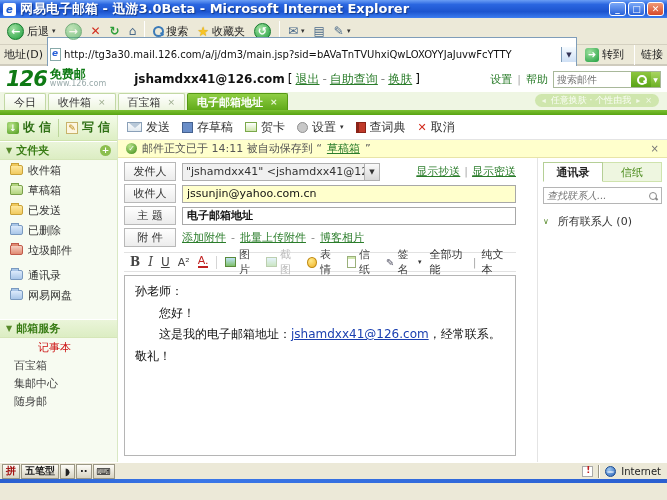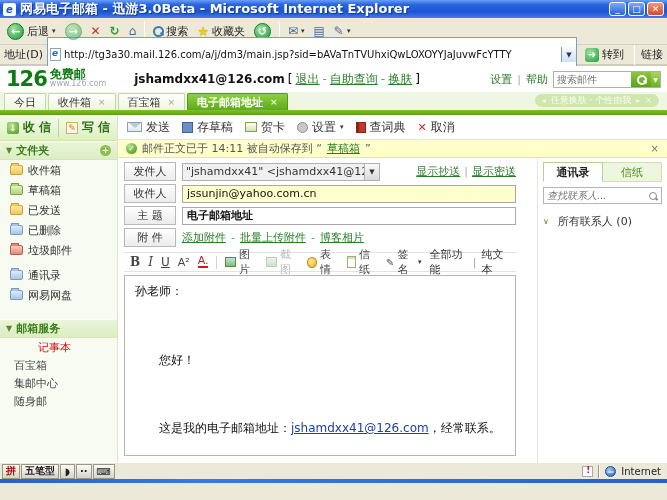--- a/index.html
+++ b/index.html
@@ -53,21 +53,21 @@
   .addr-dd { width:15px; height:15px; background:linear-gradient(#f6fbff,#cfe0f5); border-left:1px solid #7f9db9;
     font-size:7px; display:flex; align-items:center; justify-content:center; color:#335; }
   .go-btn { display:flex; align-items:center; gap:3px; padding:1px 4px; }
   .go-ico { width:14px; height:14px; background:radial-gradient(circle at 35% 30%,#9fe09f,#1e9e3e); border-radius:3px;
     color:#fff; font-size:10px; display:flex; align-items:center; justify-content:center; font-weight:bold; }
 
   
   .page { height:396px; background:#fff; display:flex; flex-direction:column; }
 
   .mail-header { height:26px; display:flex; align-items:center; padding:0 6px; background:#fff; }
-  .logo126 { color:#0e7a14; font-size:21px; font-weight:bold; letter-spacing:-1px; line-height:22px; }
+  .logo126 { color:#0e7a14; font-size:21px; font-weight:bold; font-style:italic; letter-spacing:-1px; line-height:22px; }
   .logo-txt { margin-left:3px; display:flex; flex-direction:column; line-height:10px; }
   .logo-sub { color:#0e7a14; font-size:12px; font-weight:bold; }
   .logo-url { color:#9aa; font-size:8px; }
   .account-wrap { margin-left:28px; font-size:12px; display:flex; align-items:center; gap:3px; white-space:nowrap; }
   .account { font-weight:bold; color:#111; }
   .glink { color:#2b7d2b; text-decoration:underline; cursor:pointer; }
   .dash { color:#888; }
   .hdr-right { margin-left:auto; display:flex; align-items:center; gap:5px; font-size:11px; }
   .vbar { color:#aaa; }
   .mail-search { width:108px; height:17px; border:1px solid #a8b89a; display:flex; align-items:center; background:#fff; }
@@ -158,21 +158,21 @@
   .fsep { width:1px; height:13px; background:#d5d5d5; }
   .pic-i { width:12px; height:10px; background:linear-gradient(#bfe2f8,#7ec06a); border:1px solid #5a8a3a; }
   .smile { width:11px; height:11px; border-radius:50%; background:radial-gradient(circle at 35% 30%,#ffe98a,#f0b429); border:1px solid #c08a10; }
   .paper-i { width:10px; height:12px; background:#fff; border:1px solid #9ab07a; box-shadow:inset 0 2px 0 #cfe6ad; }
   .pen-i { color:#556; font-size:10px; }
   .fb.dis { color:#bbb; }
   .fmt-right { margin-left:auto; display:flex; gap:5px; align-items:center; color:#333; }
 
   .editor { flex:1; border:1px solid #b5b5b5; background:#fff; margin:3px 0 6px 0; padding:5px 10px; font-size:12px;
     color:#111; line-height:1.8; overflow:hidden; }
-  .ind { padding-left:2em;margin-top:47px; }
+  .ind { padding-left:2em; }
   .body-link { color:#1a3fb0; text-decoration:underline; }
   .sig { text-align:center; margin-top:24px; }
 
   
   .rightpanel { width:130px; border-left:1px solid #e4e4e4; background:#fff; display:flex; flex-direction:column; padding:3px 5px; }
   .rp-tabs { display:flex; margin-top:1px; }
   .rp-tab { flex:1; height:20px; display:flex; align-items:center; justify-content:center; font-size:11px; cursor:pointer; }
   .rp-tab.on { background:#fff; border:1px solid #b5cf96; border-bottom-color:#fff; font-weight:bold; color:#222; }
   .rp-tab.off { background:#eef6e0; border:1px solid #cfe3ad; border-left:none; color:#4a8a1a; }
   .rp-search { height:17px; border:1px solid #b5b5b5; display:flex; align-items:center; margin-top:5px; padding:0 3px; background:#fff; }
@@ -504,20 +504,21 @@
                 <span>纯文本</span>
               </span>
             </div>
 
             <div class="editor">
               <div>孙老师：</div>
               <div class="ind">您好！</div>
               <div class="ind">
                 <span>这是我的电子邮箱地址：</span><span class="body-link">jshamdxx41@126.com</span><span>，经常联系。</span>
               </div>
+              <div>敬礼！</div>
             </div>
           </div>
 
           <div class="rightpanel">
             <div class="rp-tabs">
               <span class="rp-tab on">通讯录</span>
               <span class="rp-tab off">信纸</span>
             </div>
             <div class="rp-search">
               <input placeholder="查找联系人..." style="">

